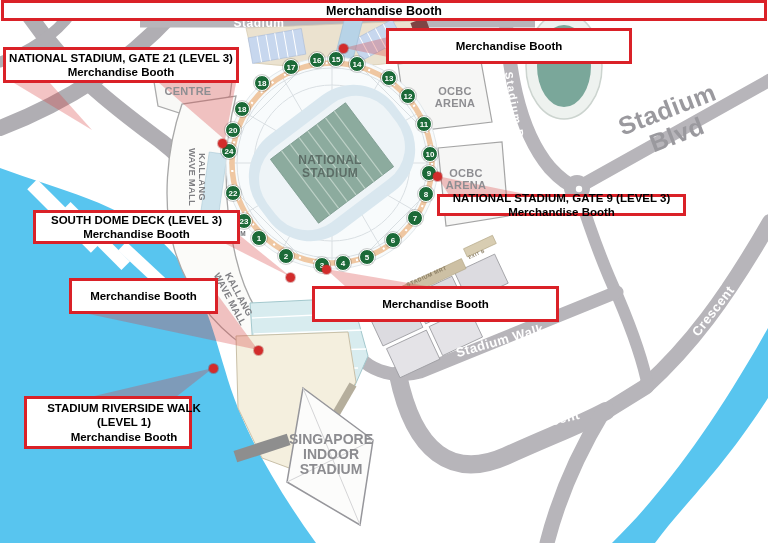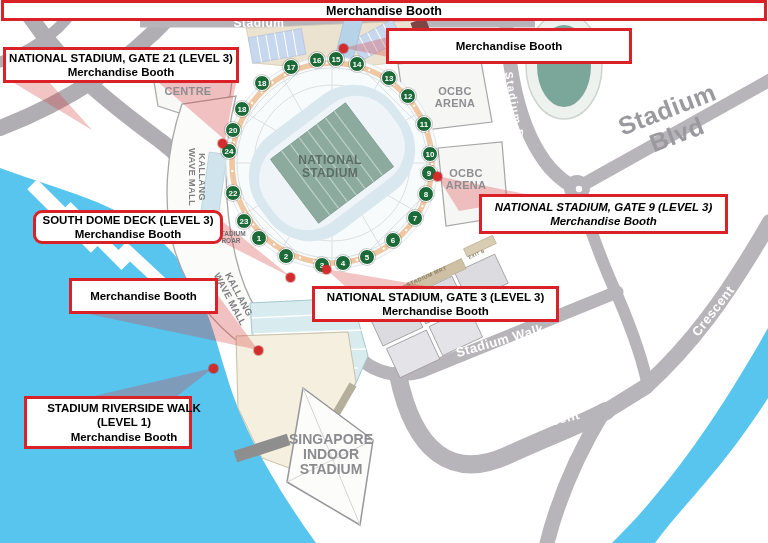--- a/index.html
+++ b/index.html
@@ -183,33 +183,32 @@
   </svg>
 
   <div id="map-layer">
       <div class="callout" style="left: 3px; top: 47px; width: 236px; height: 36px;">
         <div class="callout-line">NATIONAL STADIUM, GATE 21 (LEVEL 3)</div>
         <div class="callout-line">Merchandise Booth</div>
       </div>
       <div class="callout" style="left: 386px; top: 28px; width: 246px; height: 36px;">
         <div class="callout-line">Merchandise Booth</div>
       </div>
-      <div class="callout" style="left: 479px; top: 194px; width: 249px; height: 40px; font-style: italic;">
+      <div class="callout" style="left: 437px; top: 194px; width: 249px; height: 22px;">
         <div class="callout-line">NATIONAL STADIUM, GATE 9 (LEVEL 3)</div>
         <div class="callout-line">Merchandise Booth</div>
       </div>
-      <div class="callout" style="left: 33px; top: 210px; width: 190px; height: 34px; border-radius: 9px;">
+      <div class="callout" style="left: 33px; top: 210px; width: 207px; height: 34px;">
         <div class="callout-line">SOUTH DOME DECK (LEVEL 3)</div>
         <div class="callout-line">Merchandise Booth</div>
       </div>
       <div class="callout" style="left: 69px; top: 278px; width: 149px; height: 36px;">
         <div class="callout-line">Merchandise Booth</div>
       </div>
       <div class="callout" style="left: 312px; top: 286px; width: 247px; height: 36px;">
-        <div class="callout-line">NATIONAL STADIUM, GATE 3 (LEVEL 3)</div>
         <div class="callout-line">Merchandise Booth</div>
       </div>
       <div class="callout" style="left: 24px; top: 396px; width: 168px; height: 53px; padding-left: 32px;">
         <div class="callout-line">STADIUM RIVERSIDE WALK</div>
         <div class="callout-line">(LEVEL 1)</div>
         <div class="callout-line">Merchandise Booth</div>
       </div>
       <div class="map-label road-top" style="left: 259px; top: 23px; transform: translate(-50%, -50%) rotate(0deg);">Stadium</div>
       <div class="map-label road-sm" style="left: 516px; top: 118px; transform: translate(-50%, -50%) rotate(80deg);">Stadium Drive</div>
       <div class="map-label blvd" style="left: 672px; top: 122px; transform: translate(-50%, -50%) rotate(-21deg);">Stadium Blvd</div>

